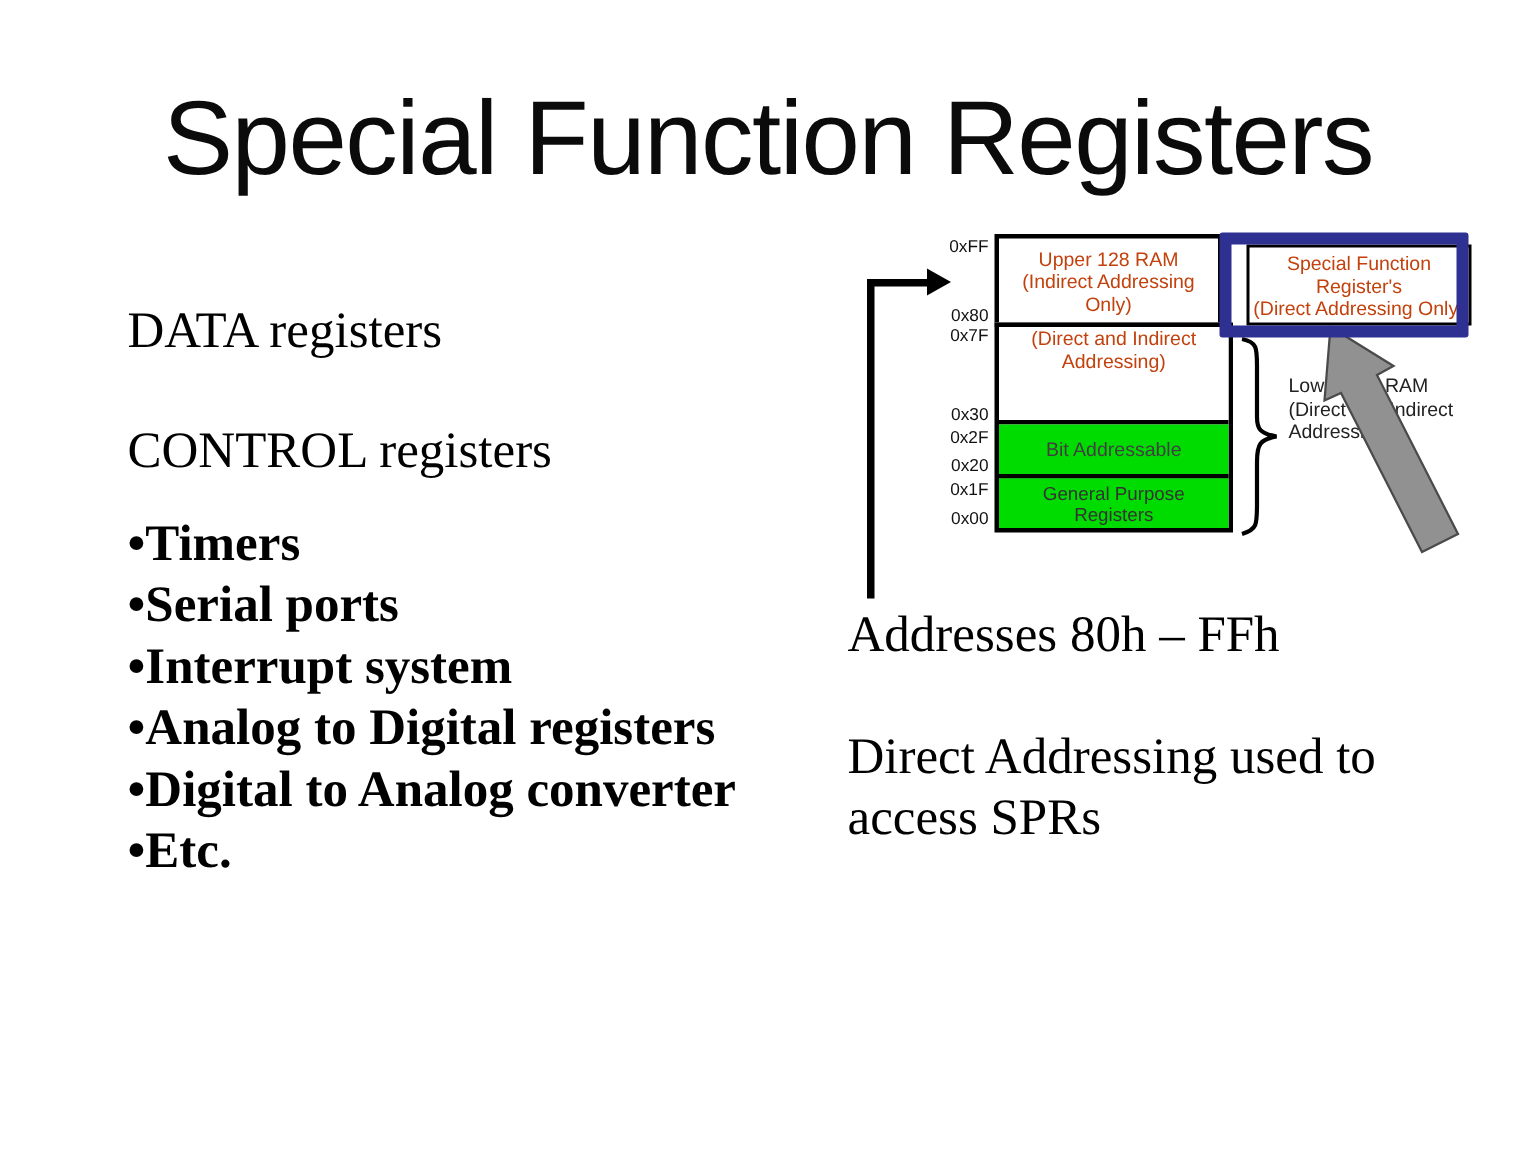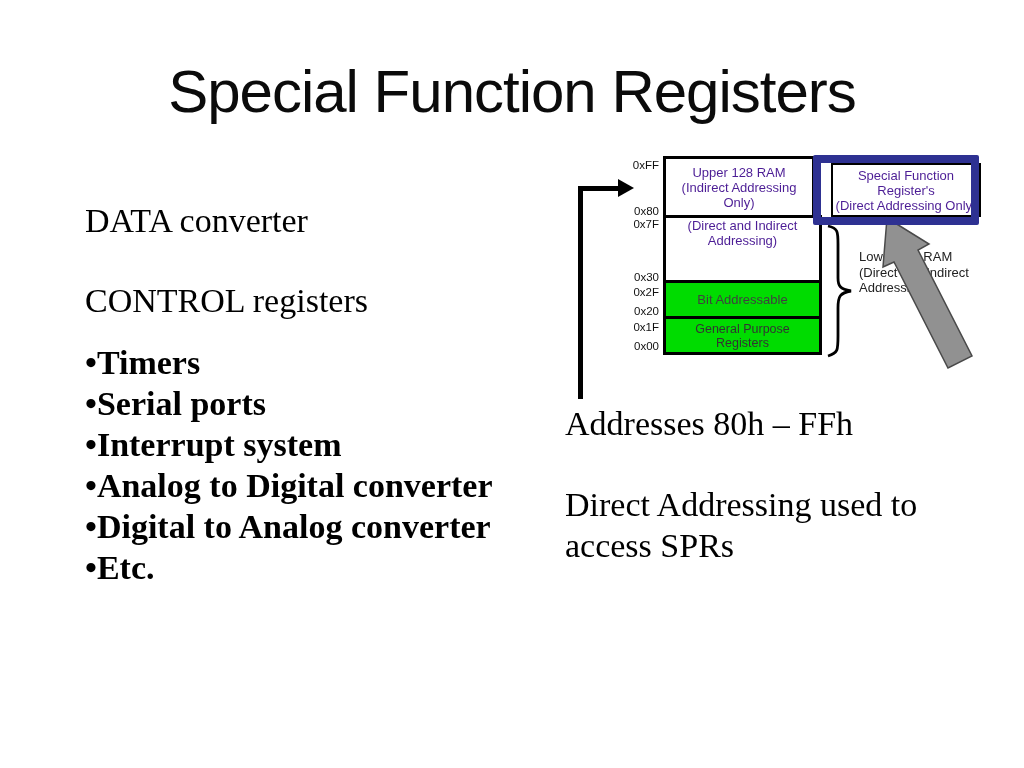--- a/index.html
+++ b/index.html
@@ -6,36 +6,36 @@
   #slide{
     position:relative;width:1024px;height:768px;background:#ffffff;
     overflow:hidden;font-family:"Liberation Sans",sans-serif;
   }
   .abs{position:absolute;}
   .pre{white-space:pre-line;}
 
   
   #title{
     left:0;right:0;top:56px;text-align:center;
-    font-size:60px;line-height:72px;color:#0b0b0b;
+    font-size:70px;line-height:72px;color:#0b0b0b;
     font-family:"Liberation Sans",sans-serif;letter-spacing:-1px;
   }
 
   
   .bodytext{
     font-family:"Liberation Serif",serif;font-size:34px;line-height:41px;color:#000;
   }
   #data-line{left:85px;top:200px;}
   #control-line{left:85px;top:280px;}
   #bullet-list{left:85px;top:342px;font-weight:bold;}
   #right-addresses{left:565px;top:403px;}
   #right-direct{left:565px;top:484px;}
 
   
-  .cellfont{font-size:13px;line-height:15px;color:#4c1d95;text-align:center;}
+  .cellfont{font-size:13px;line-height:15px;color:#c2410c;text-align:center;}
   #band-left{
     left:663px;top:156px;width:152px;height:62px;border:3px solid #000;
     background:#fff;box-sizing:border-box;z-index:5;
     display:flex;align-items:center;justify-content:center;
   }
   #sfr-box{
     left:821px;top:163px;width:150px;height:54px;border:2px solid #000;
     background:#fff;box-sizing:border-box;z-index:6;
     display:flex;align-items:center;justify-content:center;line-height:15.5px;margin-left:10px;
   }
@@ -89,27 +89,27 @@
     stroke:var(--arrow-outline,#4a4a4a);stroke-width:1.5;
   }
 </style>
 </head>
 <body>
 
 <div id="slide">
 
   <div id="title" class="abs">Special Function Registers</div>
 
-  <div id="data-line" class="abs bodytext">DATA converter</div>
+  <div id="data-line" class="abs bodytext">DATA registers</div>
   <div id="control-line" class="abs bodytext">CONTROL registers</div>
   <div id="bullet-list" class="abs bodytext">
     <div>•Timers</div>
     <div>•Serial ports</div>
     <div>•Interrupt system</div>
-    <div>•Analog to Digital converter</div>
+    <div>•Analog to Digital registers</div>
     <div>•Digital to Analog converter</div>
     <div>•Etc.</div>
   </div>
 
   <div id="right-addresses" class="abs bodytext">Addresses 80h – FFh</div>
   <div id="right-direct" class="abs bodytext pre">Direct Addressing used to
 access SPRs</div>
 
   <div id="ptr-vline" class="abs"></div>
   <div id="ptr-hline" class="abs"></div>

